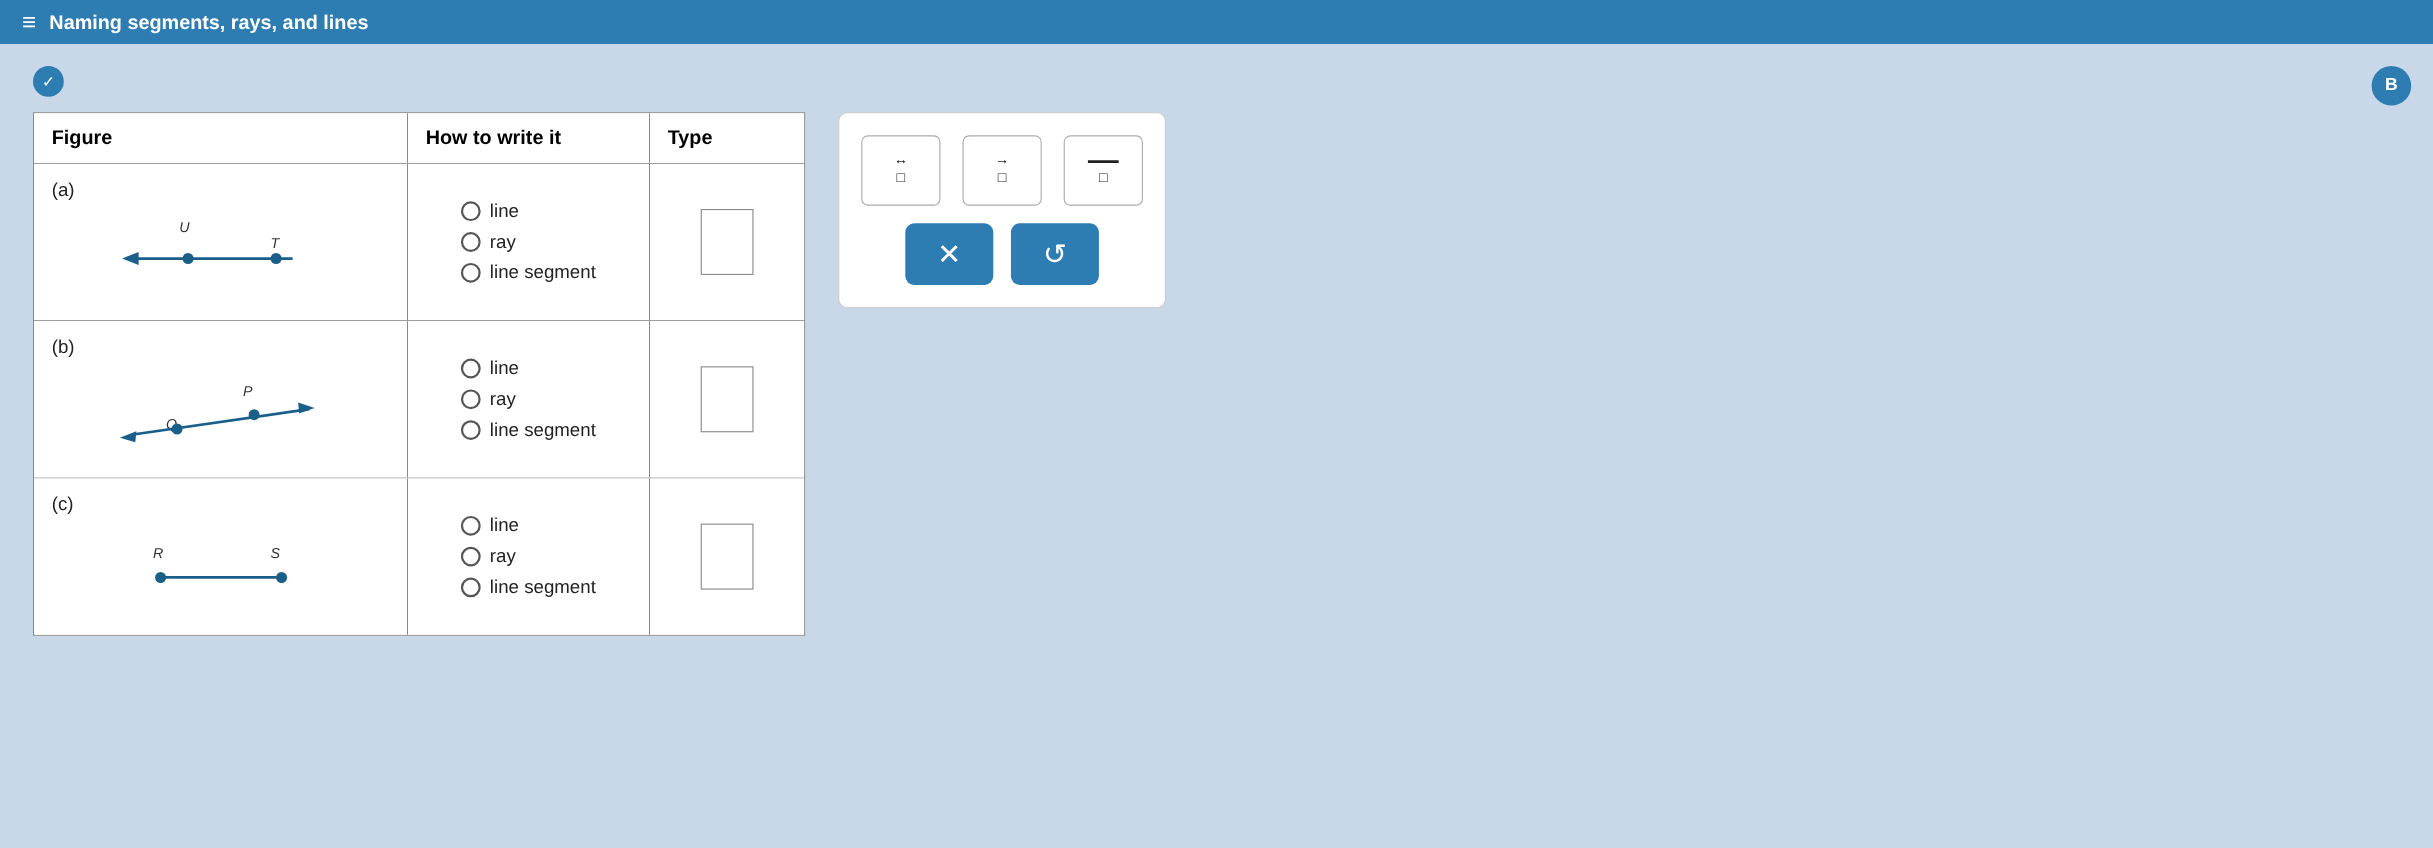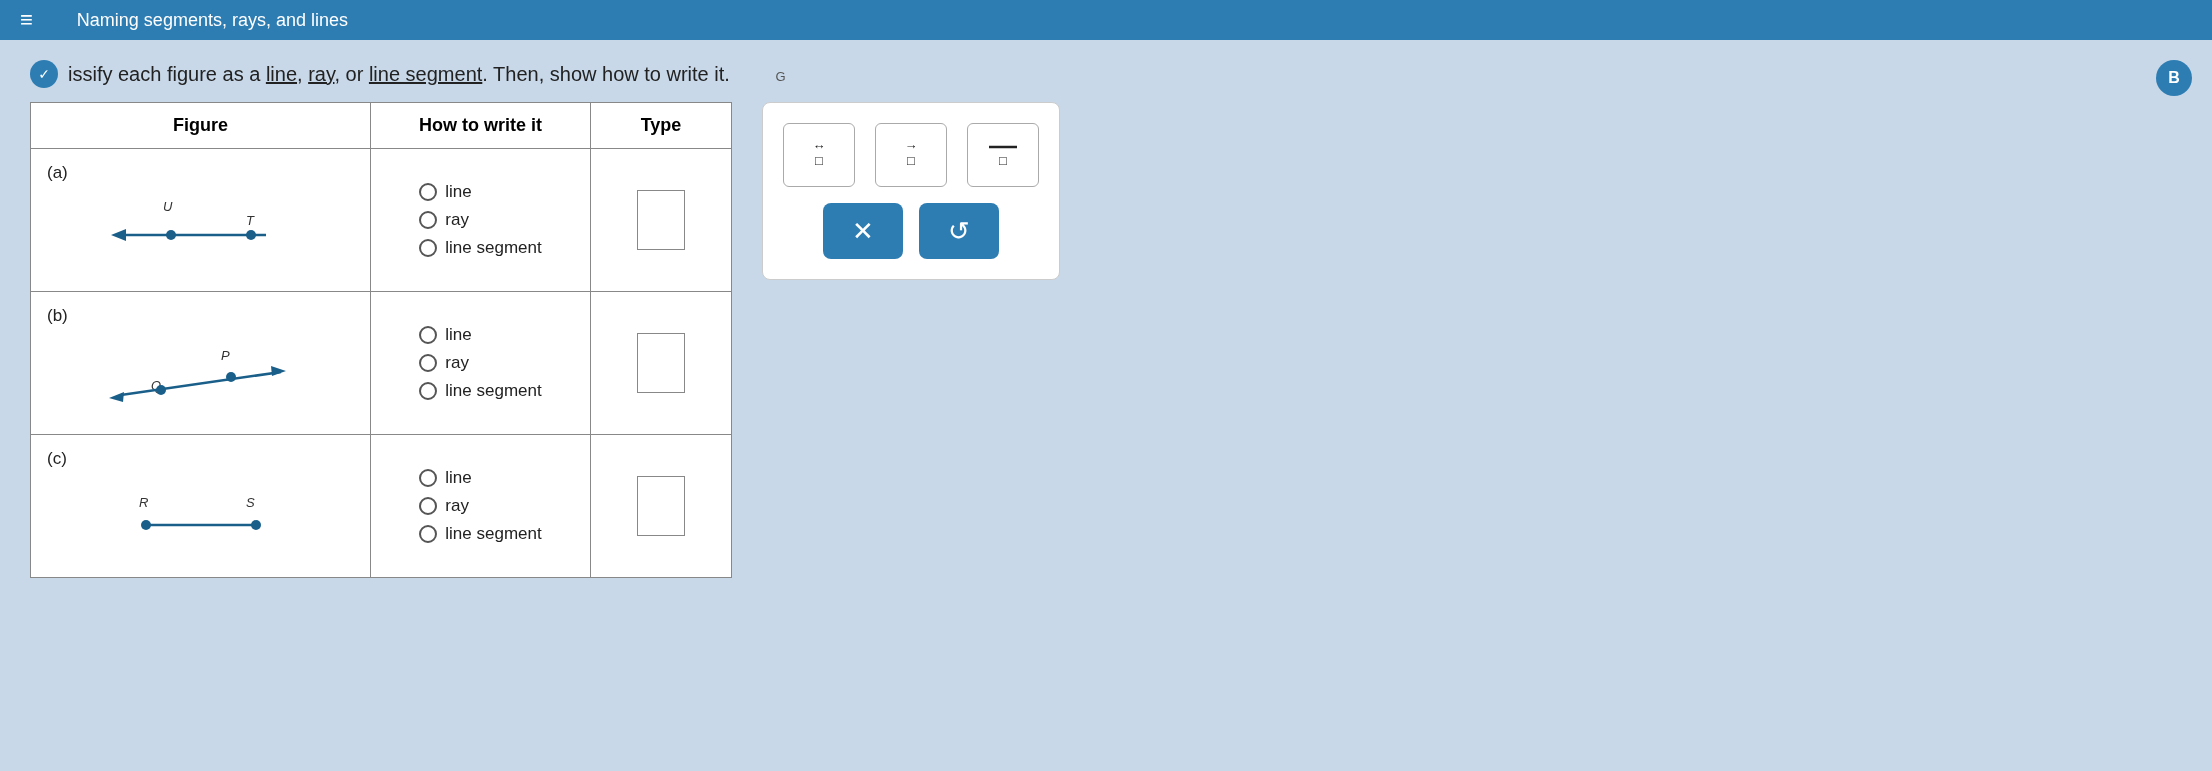--- a/index.html
+++ b/index.html
@@ -21,22 +21,21 @@
       gap: 12px;
     }
     .top-bar-icon {
       color: white;
       font-size: 22px;
       cursor: pointer;
     }
     .top-bar-title {
       color: white;
       font-size: 18px;
-      font-weight: 400;
-      margin-left: 32px;
+      font-weight: 700;
     }
 
     .main-content {
       padding: 20px 30px;
       display: flex;
       flex-direction: column;
       gap: 14px;
     }
 
     .instruction-row {
@@ -85,21 +84,21 @@
 
     .table-header {
       display: grid;
       grid-template-columns: 340px 220px 140px;
       border-bottom: 1.5px solid #888;
     }
     .th {
       padding: 12px 16px;
       font-size: 18px;
       font-weight: 600;
-      text-align: center;
+      text-align: left;
       border-right: 1.5px solid #888;
       background: white;
     }
     .th:last-child { border-right: none; }
 
     .table-row-data {
       display: grid;
       grid-template-columns: 340px 220px 140px;
       border-bottom: 1.5px solid #888;
     }
@@ -257,24 +256,20 @@
   <span class="top-bar-icon">≡</span>
   <span class="top-bar-title">Naming segments, rays, and lines</span>
 </div>
 
 <div class="main-content">
 
   <div class="instruction-row">
     <div class="chevron-btn">
       <span>✓</span>
     </div>
-    <span class="instruction-text">
-      issify each figure as a <u>line</u>, <u>ray</u>, or <u>line segment</u>. Then, show how to write it.
-      <span style="font-size:13px; color:#555; margin-left:40px;">G</span>
-    </span>
     <div class="corner-btn">
       <span style="font-size:16px; font-weight:bold;">B</span>
     </div>
   </div>
 
   <div class="content-area">
 
     <div class="table-wrapper">
 
       <div class="table-header">

